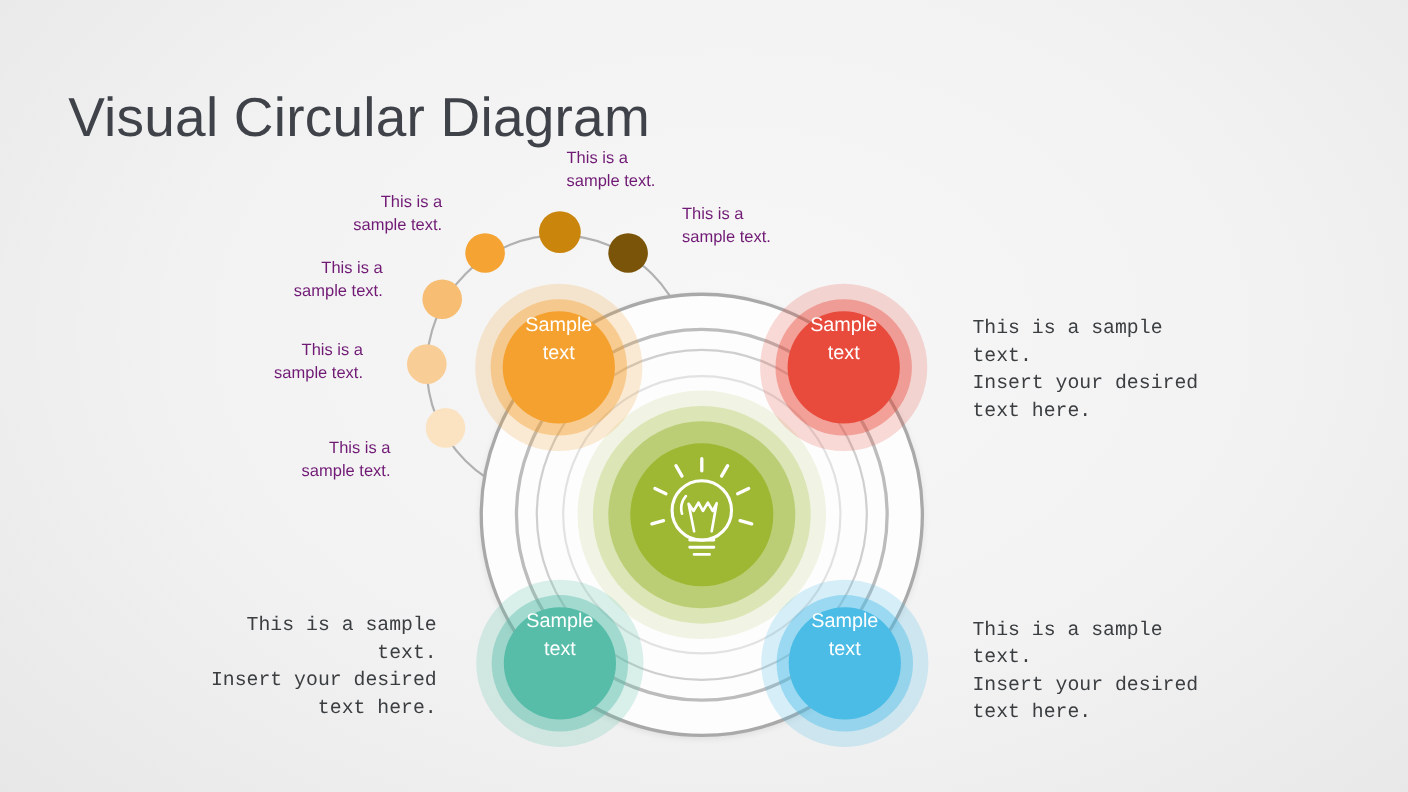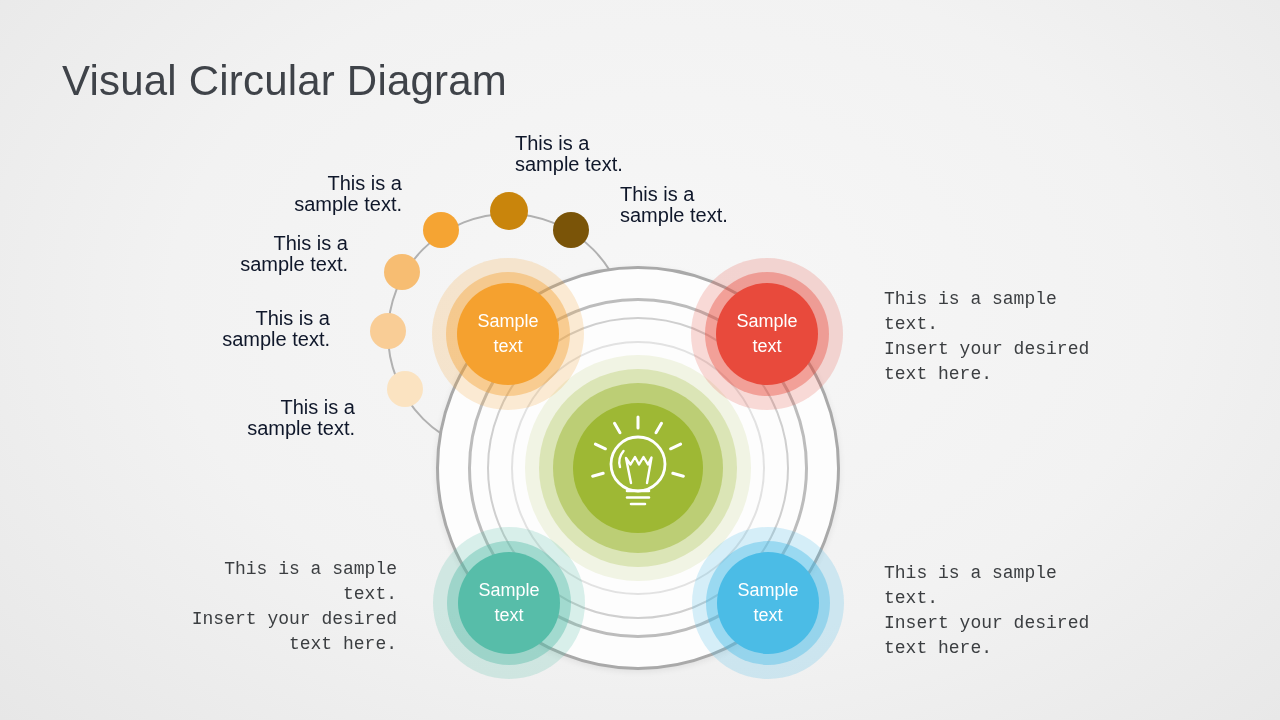--- a/index.html
+++ b/index.html
@@ -3,22 +3,22 @@
 <meta charset="utf-8">
 <style>
   html,body{margin:0;padding:0;}
   body{
     width:1280px;height:720px;position:relative;overflow:hidden;
     font-family:"Liberation Sans","DejaVu Sans",sans-serif;
     background:radial-gradient(ellipse 900px 620px at 52% 42%, #f7f7f7 0%, #f2f2f2 55%, #e7e7e7 100%);
   }
   
   .slide-title{
-    position:absolute;left:62px;top:29px;
-    font-size:42px;font-weight:400;color:#3f4349;letter-spacing:0.2px;
+    position:absolute;left:62px;top:44px;
+    font-size:50px;font-weight:400;color:#3f4349;letter-spacing:0.2px;
   }
   
   .dots-arc{
     position:absolute;left:387px;top:213px;width:242px;height:242px;
     border:2.5px solid #b1b1b1;border-radius:50%;box-sizing:border-box;z-index:1;
   }
   
   .main-circle{
     position:absolute;left:436px;top:266px;width:404px;height:404px;
     background:#fdfdfd;border:3px solid #a9a9a9;border-radius:50%;
@@ -37,35 +37,35 @@
   .center-core{
     position:absolute;inset:0;margin:auto;width:130px;height:130px;border-radius:50%;
     display:flex;align-items:center;justify-content:center;
   }
   
   .node{position:absolute;width:152px;height:152px;z-index:4;}
   .node .o2{width:152px;height:152px;}
   .node .o1{width:124px;height:124px;}
   .node .core{
     position:absolute;inset:0;margin:auto;width:102px;height:102px;border-radius:50%;
-    display:flex;align-items:center;justify-content:center;text-align:center;
+    display:flex;justify-content:center;text-align:center;
   }
   .node-label{
     color:#fff;font-size:18px;line-height:25px;width:80px;display:block;text-align:center;
   }
   .node.orange .o2{background:rgba(245,161,47,0.20);} .node.orange .o1{background:rgba(245,161,47,0.40);}
   .node.red    .o2{background:rgba(232,74,60,0.20);}  .node.red    .o1{background:rgba(232,74,60,0.40);}
   .node.teal   .o2{background:rgba(87,189,169,0.22);} .node.teal   .o1{background:rgba(87,189,169,0.42);}
   .node.blue   .o2{background:rgba(75,188,230,0.22);} .node.blue   .o1{background:rgba(75,188,230,0.42);}
   
   .dot{position:absolute;width:36px;height:36px;border-radius:50%;z-index:5;}
   .dot.big{width:38px;height:38px;}
   
   .arc-label{
-    position:absolute;width:110px;font-size:20px;line-height:21px;color:#0f172a;z-index:6;
+    position:absolute;width:110px;font-size:15px;line-height:21px;color:#701a75;z-index:6;
   }
   .arc-label .ln{display:block;}
   .arc-label.left{text-align:left;}
   .arc-label.right{text-align:right;}
   
   .side-note{
     position:absolute;width:225px;font-size:18px;line-height:25px;color:#3b3e41;z-index:6;
   }
   .side-note .ln{display:block;font-family:Liberation Mono, monospace;}
   .side-note.right-align{text-align:right;}

